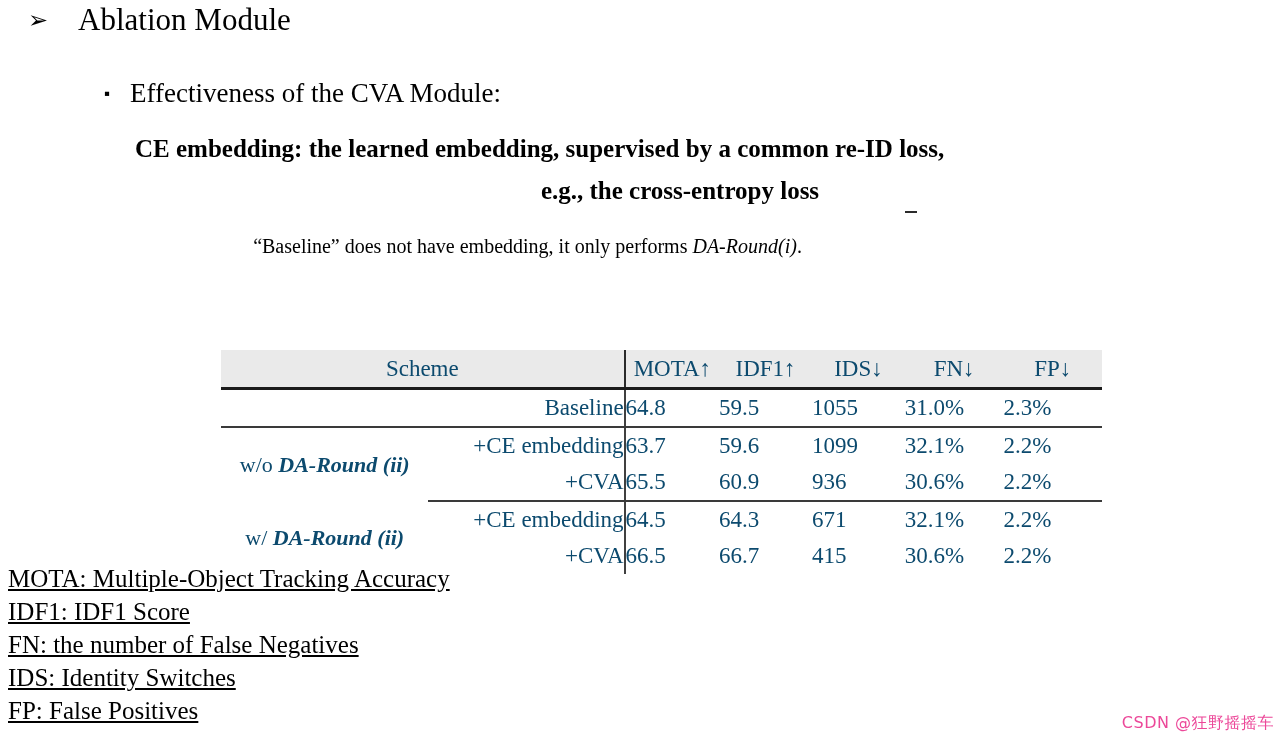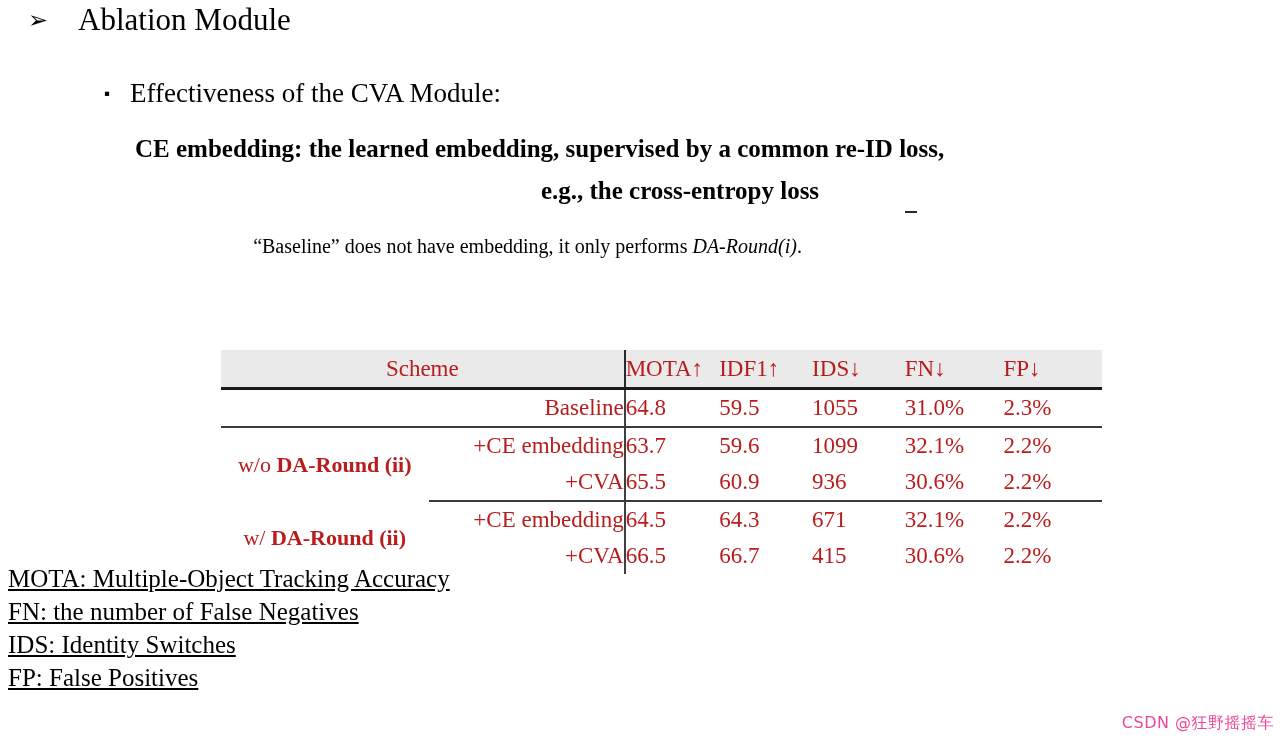--- a/index.html
+++ b/index.html
@@ -91,37 +91,37 @@
   .table-wrap {
     position: absolute;
     left: 221px;
     top: 350px;
     width: 881px;
   }
   table.results {
     border-collapse: collapse;
     width: 881px;
     font-size: 23px;
-    color: #b91c1c;
+    color: #0c4a6e;
   }
   table.results td, table.results th {
     padding: 0;
     font-weight: normal;
     vertical-align: middle;
   }
 
   
   tr.hdr th {
     background: #eaeaea;
     height: 37px;
     font-size: 23px;
     border-bottom: 3px solid #1b1b1b;
   }
   tr.hdr th.scheme-h { text-align: center; }
-  tr.hdr th.metric-h { text-align: left; }
+  tr.hdr th.metric-h { text-align: center; }
   tr.hdr th.scheme-h { border-right: 2px solid #2a2a2a; }
 
   
   td.labelcol {
     width: 212px;
     text-align: center;
     font-size: 22px;
     padding-right: 6px;
   }
   td.schemecol {
@@ -133,21 +133,21 @@
   td.numcol {
     width: 94px;
     text-align: left;
   }
   td.numcol.wide { width: 100px; }
 
   tr.datarow td { height: 36px; }
   tr.rule-under td { border-bottom: 2px solid #3a3a3a; }
 
   .b { font-weight: bold; }
-  .ital-b { font-weight: bold; }
+  .ital-b { font-weight: bold; font-style: italic; }
 
   
 
   
   .legend {
     position: absolute;
     left: 8px;
     top: 562px;
     font-size: 25px;
     line-height: 33px;
@@ -248,18 +248,19 @@
         <td class="numcol b">415</td>
         <td class="numcol wide b">30.6%</td>
         <td class="numcol wide b">2.2%</td>
       </tr>
     </tbody>
   </table>
 </div>
 
 <div class="legend">
   <div>MOTA: Multiple-Object Tracking Accuracy</div>
+  <div>IDF1: IDF1 Score</div>
   <div>FN: the number of False Negatives</div>
   <div>IDS: Identity Switches</div>
   <div>FP: False Positives</div>
 </div>
 
 <div class="watermark">CSDN @狂野摇摇车</div>
 
 </body></html>

